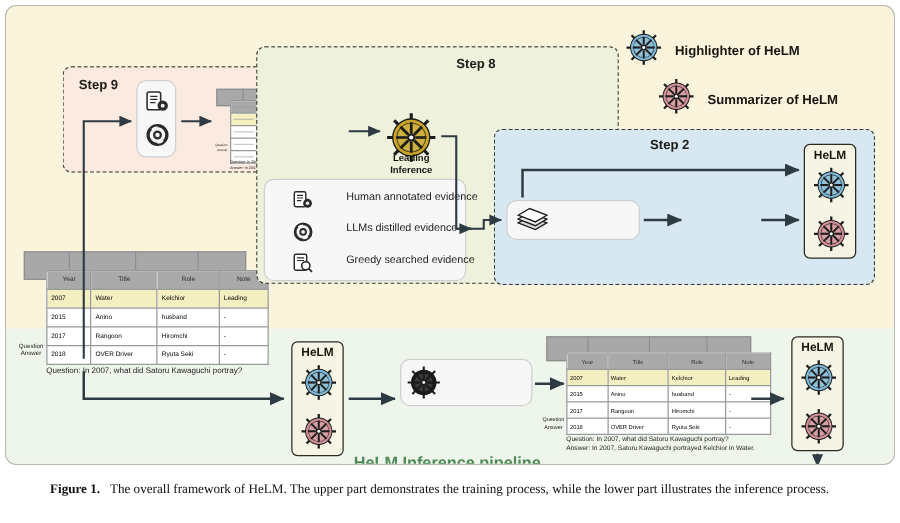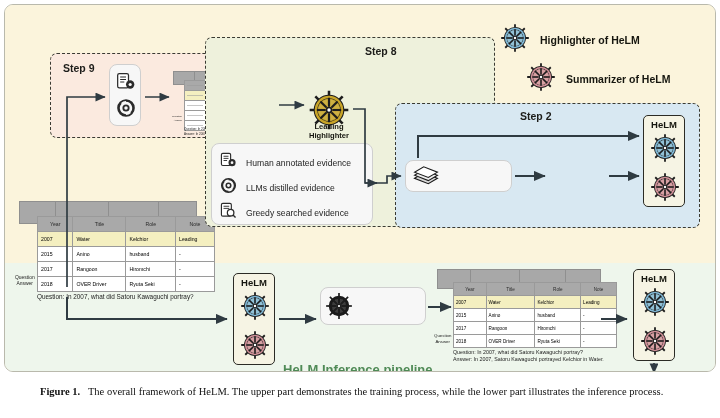--- a/index.html
+++ b/index.html
@@ -110,22 +110,22 @@
     font-weight: normal;
   }
   .mt-grid tr.hl td { background: #f4efc0; }
   .qa-line { position: absolute; color: #1c1c1c; white-space: nowrap; }
   .qa-tag  { position: absolute; color: #1c1c1c; white-space: nowrap;
              text-align: right; }
 
   
   #evidence-card { left: 206px; top: 138px; width: 162px; height: 82px;
                    z-index: 4; background: #f7f7f7; }
-  .evidence-row { position: absolute; left: 8px; display: flex;
-                  align-items: center; gap: 9px; }
+  .evidence-row { position: absolute; left: 22px; display: flex;
+                  gap: 26px; }
   .evidence-text { font-size: 8.6px; color: #232323; white-space: nowrap; }
 
   
   #merged-card { left: 400px; top: 155px; width: 107px; height: 32px; z-index: 4; }
   #merged-label { position: absolute; left: 440px; top: 166px;
                   font-size: 8.6px; color: #232323; }
 
   
   #inferred-card { left: 315px; top: 282px; width: 106px; height: 38px; z-index: 4; }
   #inferred-text { position: absolute; left: 347px; top: 290px; width: 74px;
@@ -304,21 +304,21 @@
         <line x1="42" y1="50" x2="21" y2="50" stroke="#1d1d1d" stroke-width="5"></line>
         <line x1="44.34314575050762" y1="44.34314575050762" x2="29.493903345590116" y2="29.493903345590123" stroke="#1d1d1d" stroke-width="5"></line>
         <line x1="50" y1="42" x2="49.99999999999999" y2="21" stroke="#1d1d1d" stroke-width="5"></line>
         <line x1="55.656854249492376" y1="44.34314575050762" x2="70.50609665440987" y2="29.493903345590116" stroke="#1d1d1d" stroke-width="5"></line>
         <circle cx="50" cy="50" r="8" fill="#1d1d1d"></circle>
         <circle cx="50" cy="50" r="4" fill="#ffffff"></circle>
       </svg>
   </div>
   <div class="small-caption" id="feedback-summarizer-label">
     <span>Leading</span><br>
-    <span>Highlighter</span>
+    <span>Inference</span>
   </div>
 
   <div class="card" id="evidence-card">
     <div class="evidence-row" style="top:8px;">
       <span>
         <svg width="17" height="17" viewBox="0 0 24 24">
           <rect x="2" y="2" width="13" height="17" rx="2" fill="#fff" stroke="#2b2b2b" stroke-width="1.6"></rect>
           <line x1="5" y1="6" x2="12" y2="6" stroke="#2b2b2b" stroke-width="1.3"></line>
           <line x1="5" y1="9" x2="12" y2="9" stroke="#2b2b2b" stroke-width="1.3"></line>
           <line x1="5" y1="12" x2="10" y2="12" stroke="#2b2b2b" stroke-width="1.3"></line>

